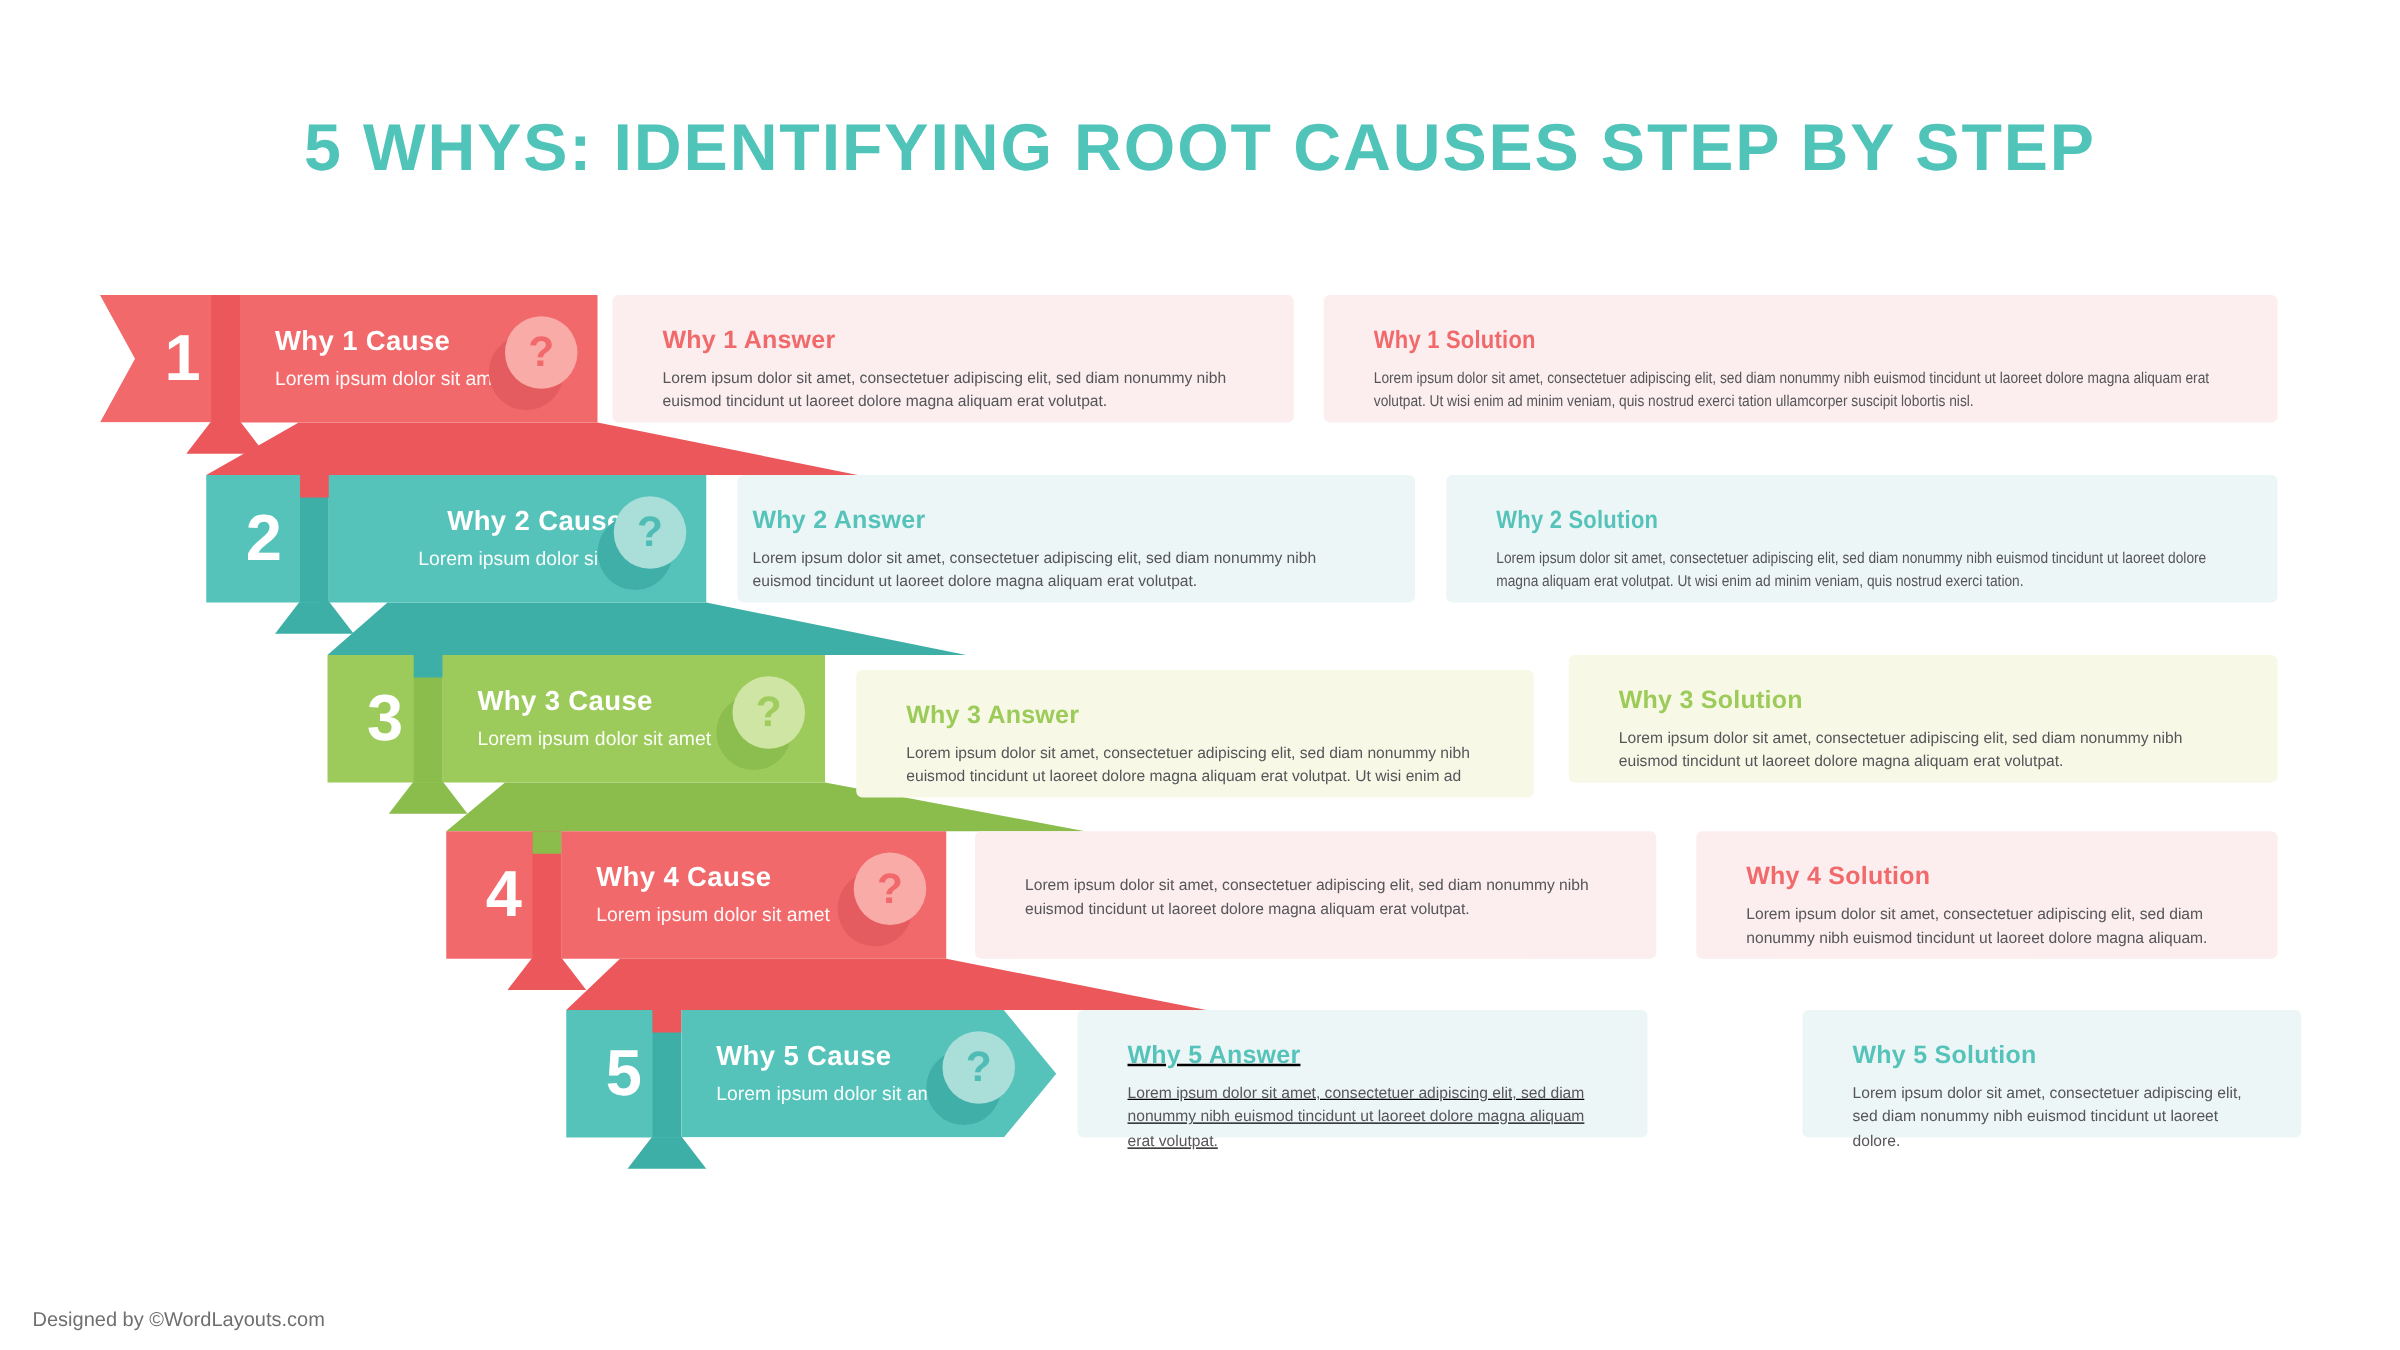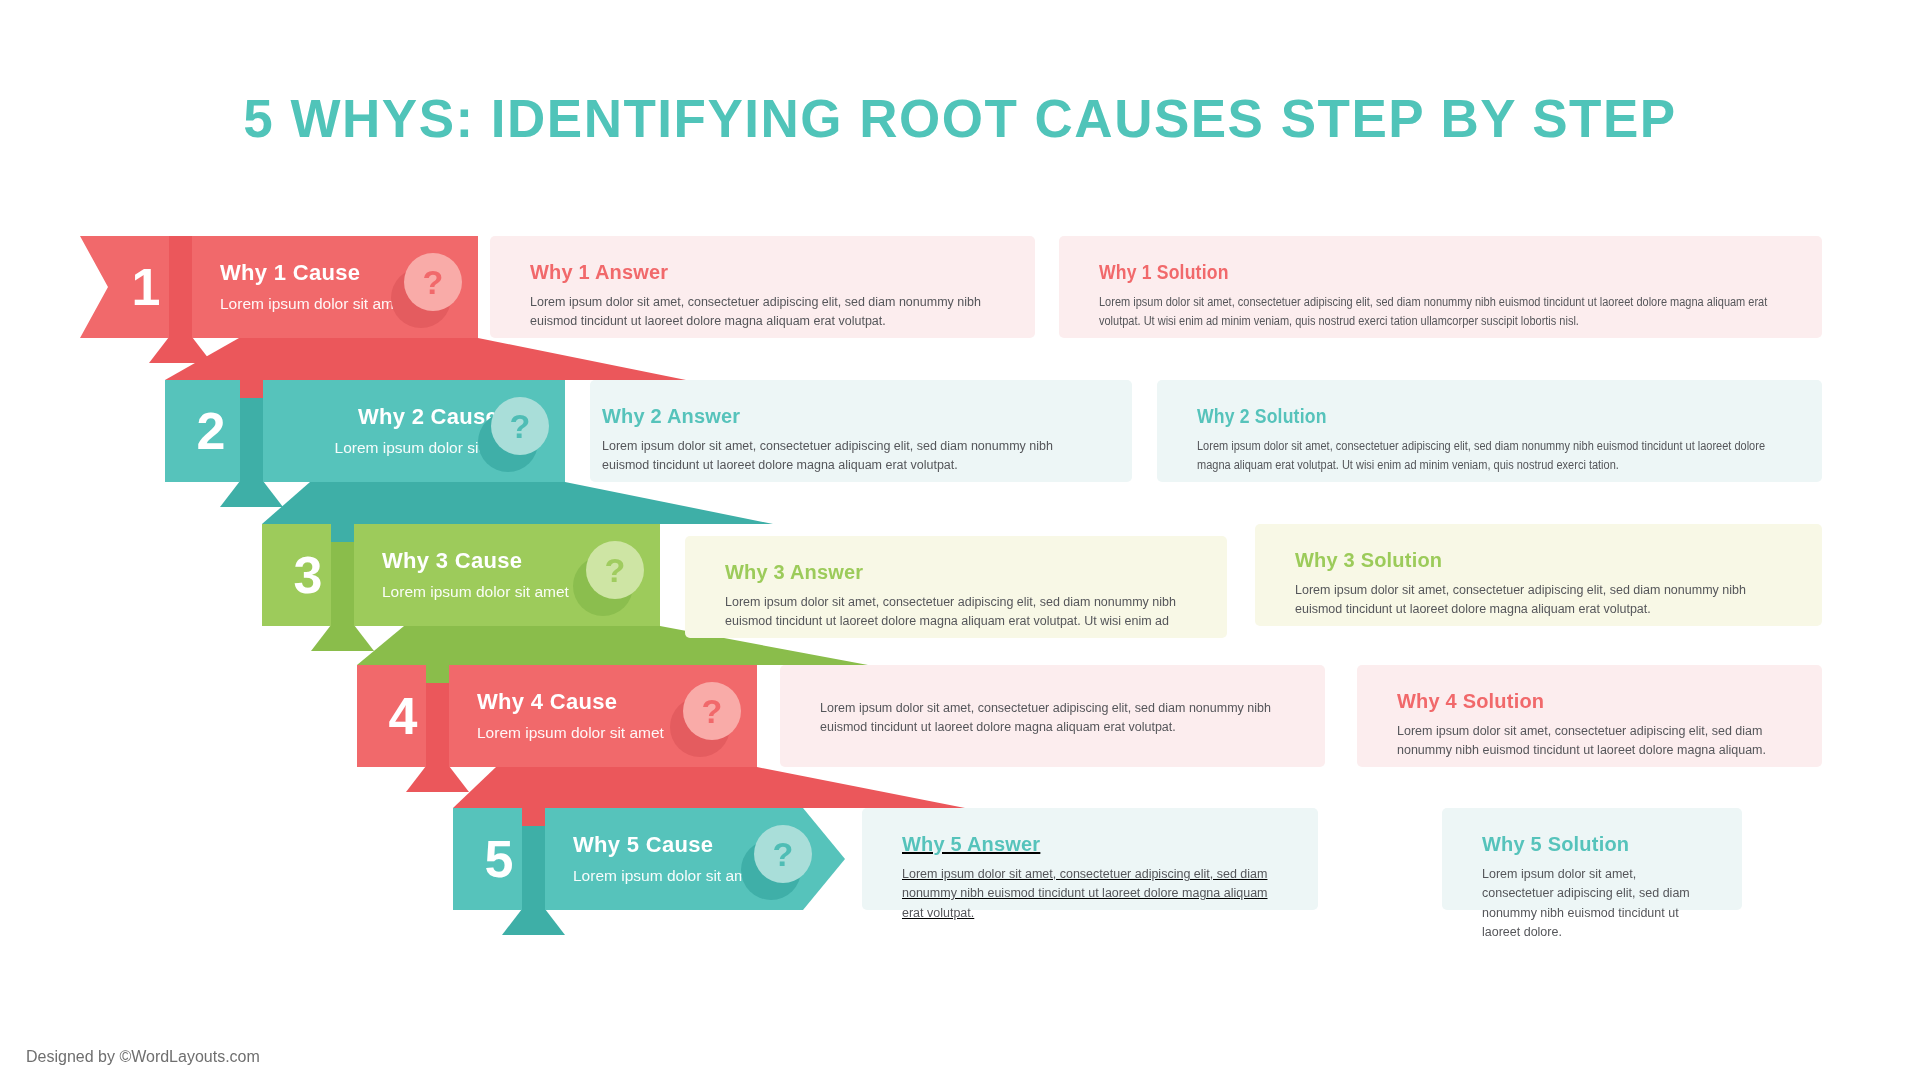--- a/index.html
+++ b/index.html
@@ -70,21 +70,21 @@
   .face4{left:449px;top:665px;width:308px;}
   .ans4{left:780px;top:665px;width:545px;}
   .sol4{left:1357px;top:665px;width:465px;}
 
   .num5{left:453px;top:808px;width:92px;}
   .strip5{left:522px;top:808px;}
   .thread5{left:522px;top:808px;}
   .face5{left:545px;top:808px;width:300px;
     clip-path:polygon(0 0,86% 0,100% 50%,86% 100%,0 100%);}
   .ans5{left:862px;top:808px;width:456px;text-decoration:underline;}
-  .sol5{left:1442px;top:808px;width:300px;}
+  .sol5{left:1442px;top:808px;width:399px;}
 
   .q1{right:16px;} .q2{right:16px;} .q3{right:16px;} .q4{right:16px;} .q5{right:33px;}
 </style>
 </head>
 <body>
 
 <div class="stage">
 
   <div class="title">5 WHYS: IDENTIFYING ROOT CAUSES STEP BY STEP</div>
 

